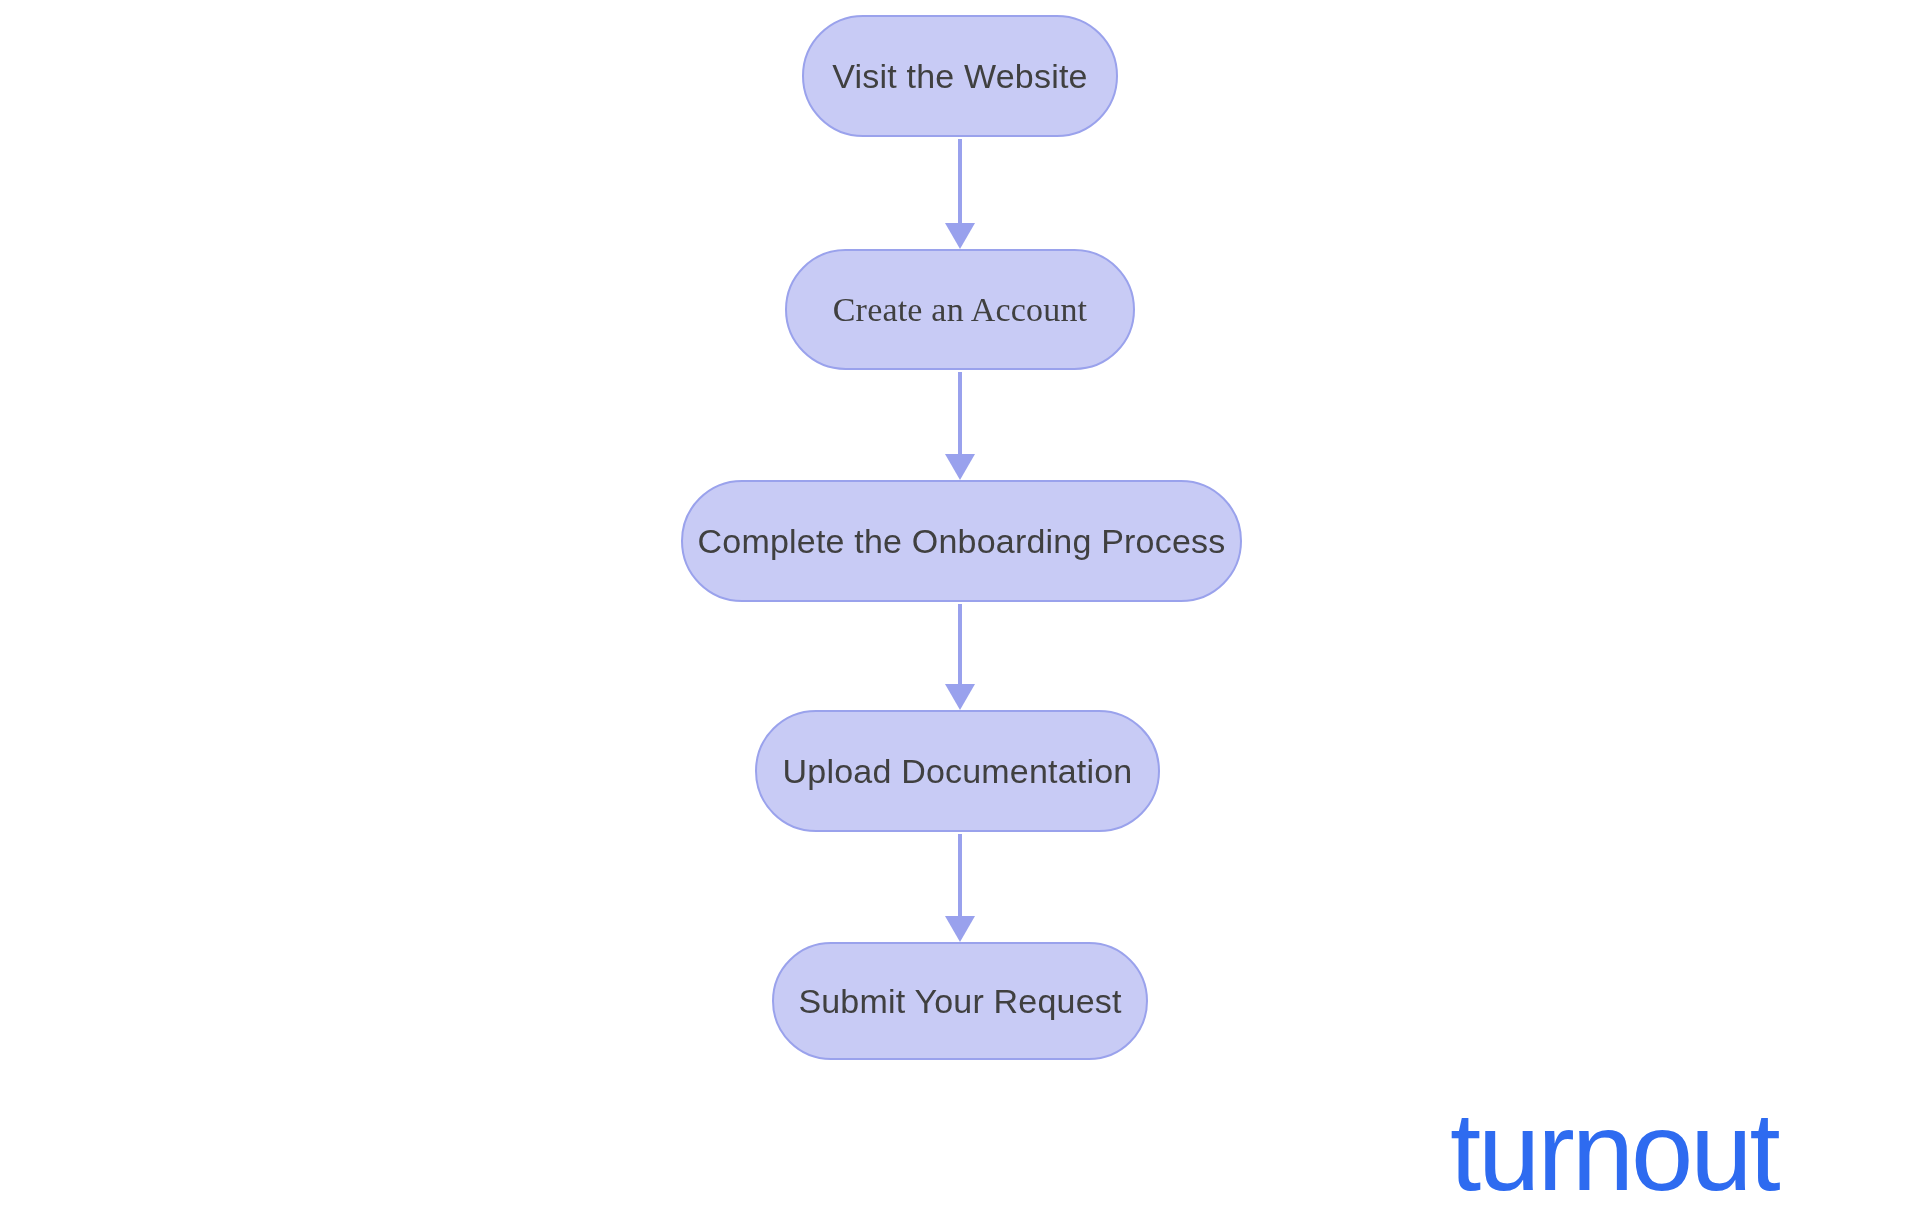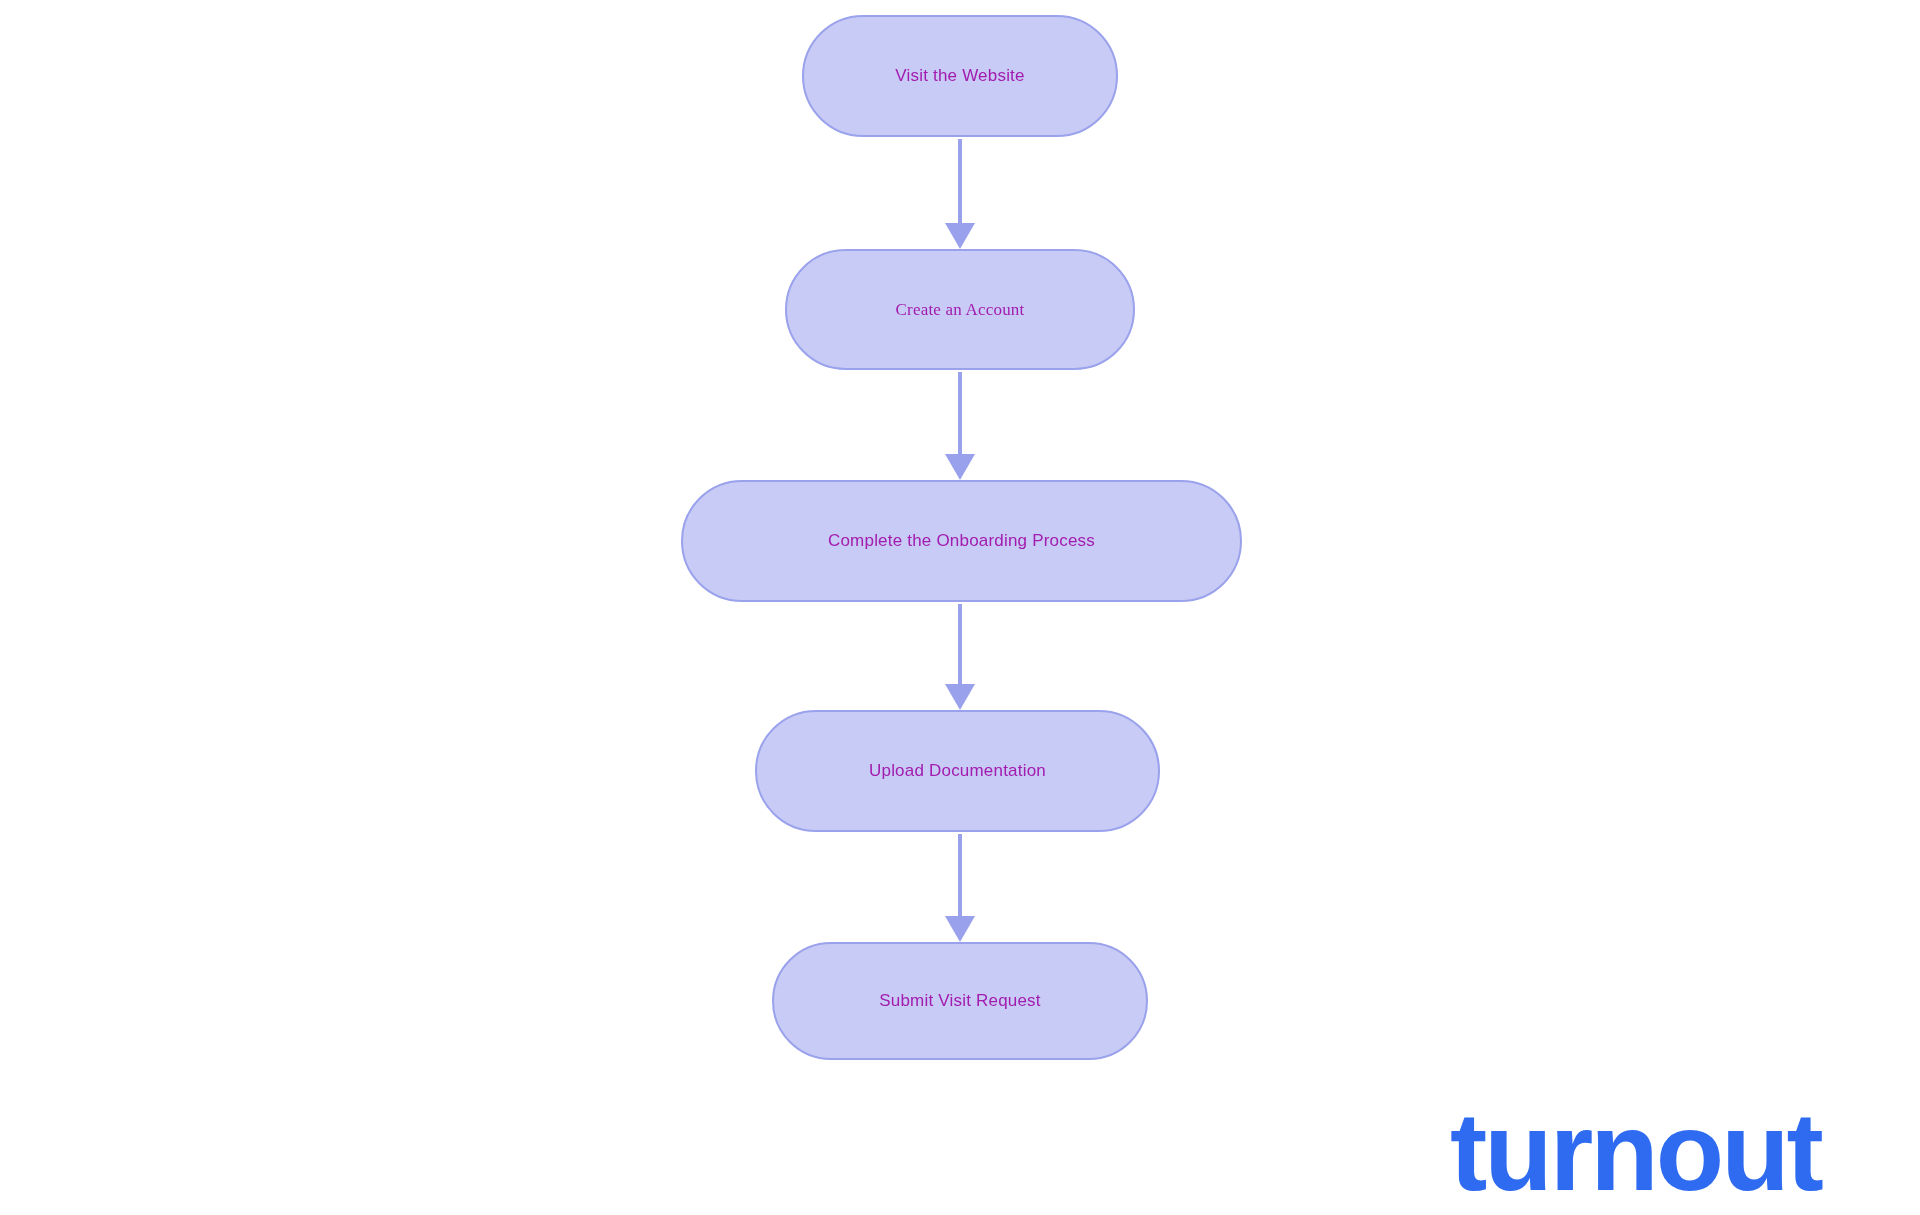--- a/index.html
+++ b/index.html
@@ -17,22 +17,22 @@
   }
   .flow-node {
     position: absolute;
     box-sizing: border-box;
     background: #c8cbf5;
     border: 2px solid #9aa2ec;
     border-radius: 64px;
     display: flex;
     align-items: center;
     justify-content: center;
-    color: #a21caf;
-    font-size: 17px;
+    color: #404040;
+    font-size: 34px;
     letter-spacing: 0.2px;
     white-space: nowrap;
     text-align: center;
   }
   #node-visit      { left: 802px; top:  15px; width: 316px; height: 122px; }
   #node-create     { left: 785px; top: 249px; width: 350px; height: 121px; font-family: Liberation Serif, serif; }
   #node-onboarding { left: 681px; top: 480px; width: 561px; height: 122px; }
   #node-upload     { left: 755px; top: 710px; width: 405px; height: 122px; text-align: center; }
   #node-submit     { left: 772px; top: 942px; width: 376px; height: 118px; }
 
@@ -63,21 +63,21 @@
     border-left: 15px solid transparent;
     border-right: 15px solid transparent;
     border-top: 26px solid #99a1ed;
   }
 
   #logo {
     position: absolute;
     left: 1450px;
     top: 1096px;
     font-size: 112px;
-    font-weight: bold;
+    font-weight: normal;
     letter-spacing: -3px;
     line-height: 1;
     color: #2e6bf0;
   }
 </style>
 </head>
 <body>
 
 <div id="canvas">
 
@@ -111,18 +111,18 @@
   <div id="node-upload" class="flow-node">
     <span>Upload Documentation</span>
   </div>
 
   <div id="arrow-4" class="flow-arrow">
     <div class="shaft"></div>
     <div class="head"></div>
   </div>
 
   <div id="node-submit" class="flow-node">
-    <span>Submit Visit Request</span>
+    <span>Submit Your Request</span>
   </div>
 
   <div id="logo">turnout</div>
 
 </div>
 
 </body></html>

